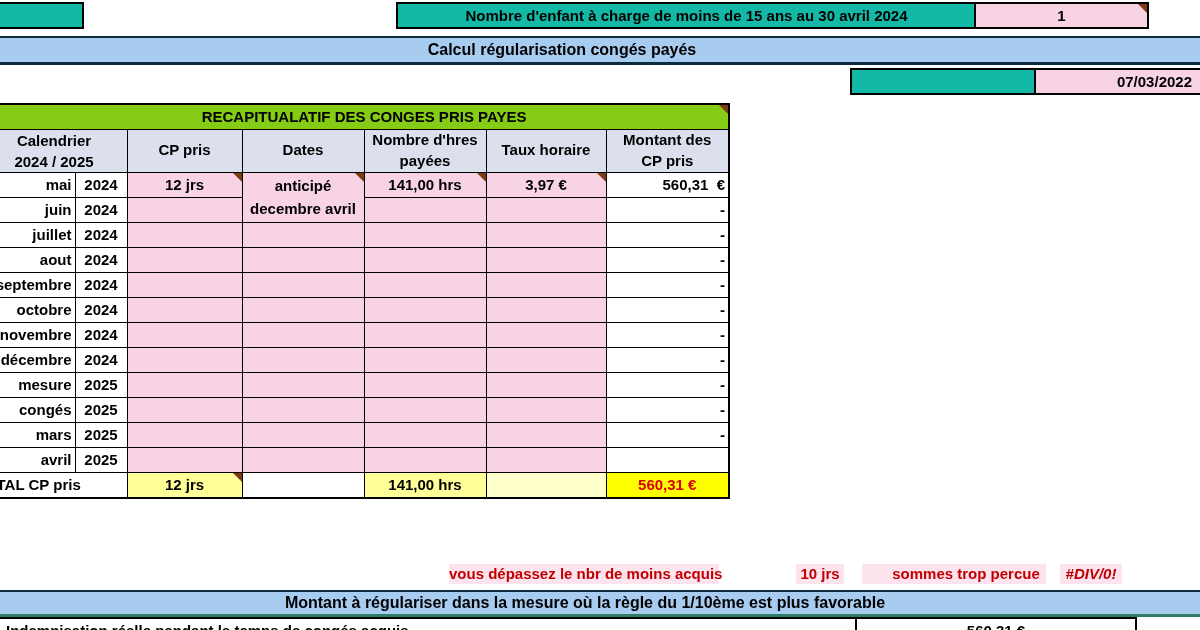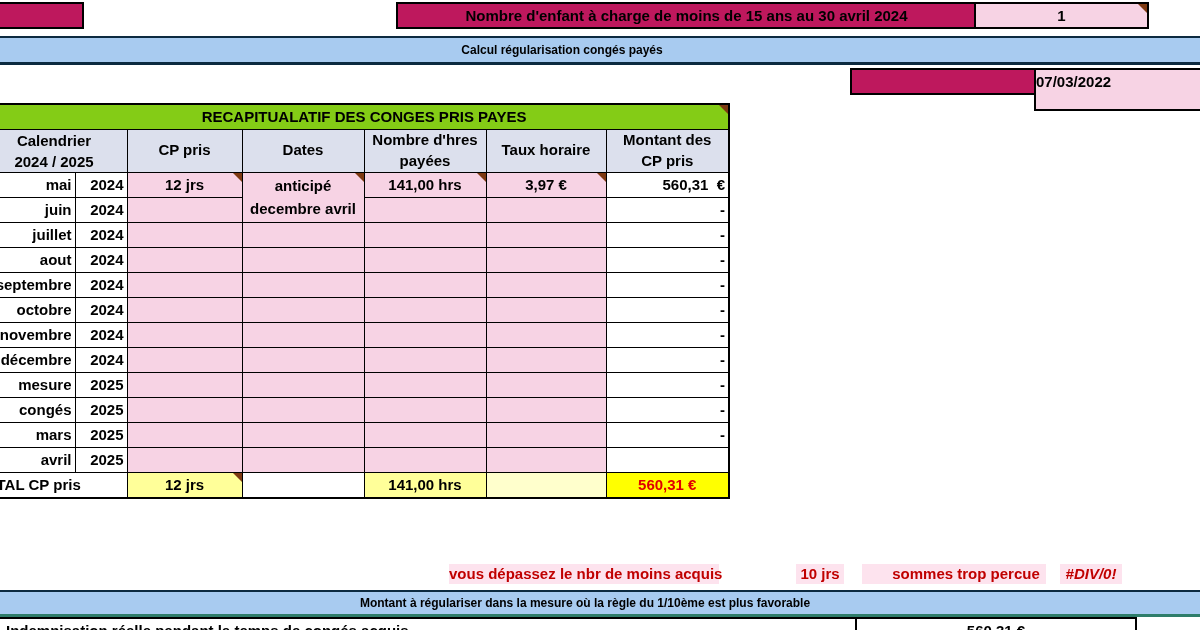--- a/index.html
+++ b/index.html
@@ -2,48 +2,48 @@
 <html><head>
 <meta charset="utf-8">
 <style>
   html,body{margin:0;padding:0;background:#fff;}
   .stage{
     position:relative; width:1200px; height:630px; overflow:hidden;
     font-family:"Liberation Sans", sans-serif; font-weight:bold; color:#000;
     background:#fff;
   }
   .abs{position:absolute;}
-  .cell{box-sizing:border-box; border:2px solid #000; background:#be185d;}
+  .cell{box-sizing:border-box; border:2px solid #000; background:#14b8a6;}
   .pinkbg{background:#f7d3e4;}
   
   .corner-cell{left:-6px; top:2px; width:90px; height:27px;}
   .children-label{left:396px; top:2px; width:579px; height:27px; text-align:center; font-size:15px; line-height:24px; border-right:none;}
   .children-value{left:974px; top:2px; width:175px; height:27px; text-align:center; font-size:15px; line-height:24px; position:absolute;}
   
-  .banner{left:0; width:1200px; background:#a8cbf0; text-align:center; font-size:12px;
+  .banner{left:0; width:1200px; background:#a8cbf0; text-align:center; font-size:16px;
           border-top:2px solid #0c2a40; border-bottom:3px solid #0c2a40; box-sizing:border-box;}
   .banner1{top:36px; height:29px; line-height:24px;}
   .banner2{top:590px; height:27px; line-height:22px; border-bottom:3px solid #2e7d6a;}
   .banner .off1{position:relative; left:-38px;}
   .banner .off2{position:relative; left:-15px;}
   
   .date-empty{left:850px; top:68px; width:186px; height:27px;}
-  .date-value{left:1034px; top:68px; width:166px; height:43px; padding-right:16px; font-size:15px; line-height:23px; border-right:none;}
+  .date-value{left:1034px; top:68px; width:166px; height:27px; text-align:right; padding-right:8px; font-size:15px; line-height:23px; border-right:none;}
   
   .grid-wrap{left:-2px; top:103px;}
   table.grid{border-collapse:collapse; table-layout:fixed; width:730px; font-size:15px;}
   table.grid td{box-sizing:border-box; border:1px solid #000; padding:0 3px; height:25px; overflow:hidden; font-weight:bold;}
   table.grid{border:2px solid #000;}
   td.title-cell{height:47px; background:#84cc16; text-align:center; font-size:15px; position:relative;}
   td.hdr{background:#dce0ed; text-align:center; height:53px; line-height:1.35;}
   td.cal-hdr{position:relative;margin-top:24px;}
   .cal-inner{width:150px; margin-left:-24px; text-align:center; line-height:1.4;}
   td.mcell{text-align:right; padding-right:5px;}
   td.mcell .t{float:right; white-space:nowrap;}
-  td.ycell{text-align:right;}
+  td.ycell{text-align:center;}
   td.pink{background:#f7d3e4; text-align:center; position:relative;}
   td.amt{text-align:right; padding-right:32px;}
   td.amt-first{text-align:right; padding-right:4px; white-space:pre;}
   td.tot-label{text-align:left; overflow:hidden;}
   .clipL{display:inline-block; white-space:nowrap; margin-left:-27px;}
   td.ylt{background:#ffff99; text-align:center; position:relative;}
   td.ylt2{background:#ffffcc;}
   td.ybright{background:#ffff00; color:#e00000; text-align:center;}
   td.datescell{line-height:1.55;}
   tr.totrow td{height:26px;}

